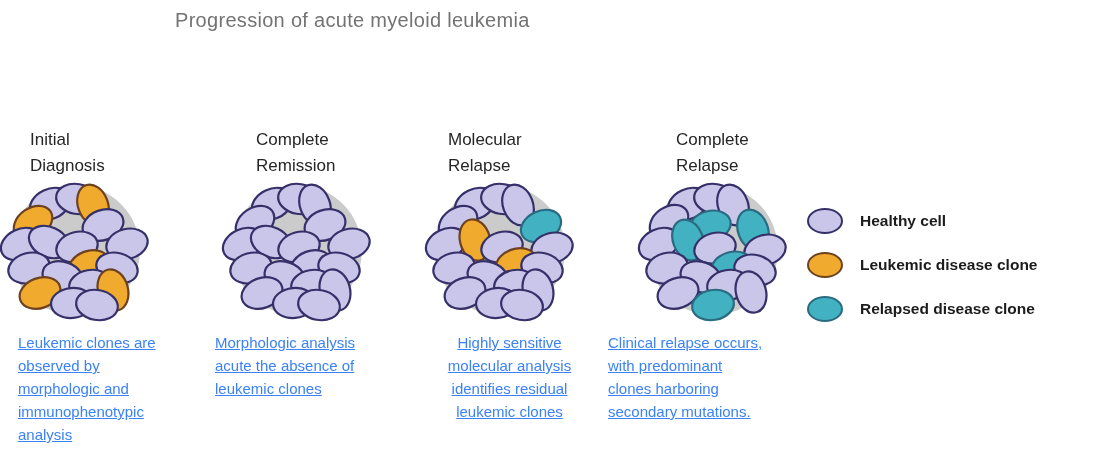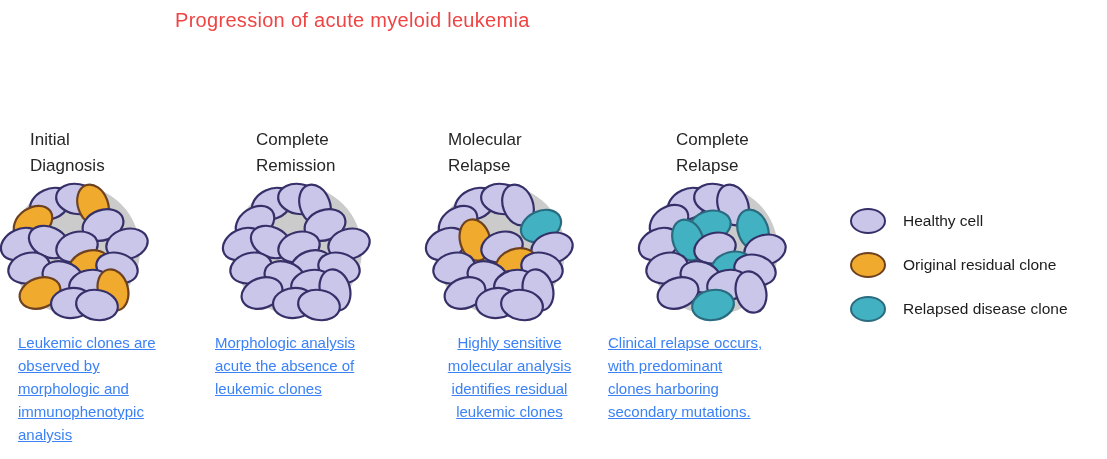--- a/index.html
+++ b/index.html
@@ -9,21 +9,21 @@
     height: 459px;
     background: #ffffff;
     font-family: "Liberation Sans", sans-serif;
     overflow: hidden;
   }
   #title {
     position: absolute;
     left: 175px;
     top: 9px;
     font-size: 20px;
-    color: #ef4444;
+    color: #737373;
     letter-spacing: 0.3px;
     white-space: nowrap;
   }
   .stage-heading {
     position: absolute;
     top: 79px;
     font-size: 17px;
     line-height: 26px;
     color: #262626;
     white-space: pre-line;
@@ -40,22 +40,23 @@
     top: 331px;
     width: 195px;
     font-size: 15px;
     line-height: 23px;
     color: #3b82f6;
     white-space: pre-line;
     text-decoration: underline;
   }
   #legend {
     position: absolute;
-    left: 848px;
+    left: 805px;
     top: 206px;
+    font-weight: bold;
   }
   .legend-row {
     display: flex;
     align-items: center;
     height: 30px;
     margin-bottom: 14px;
   }
   .legend-row svg { display: block; }
   .legend-label {
     margin-left: 15px;
@@ -183,21 +184,21 @@
       <div class="legend-row">
         <svg width="40" height="30">
           <ellipse cx="20" cy="15" rx="17" ry="12" fill="#c9c6ea" stroke="#363069" stroke-width="2"></ellipse>
         </svg>
         <span class="legend-label">Healthy cell</span>
       </div>
       <div class="legend-row">
         <svg width="40" height="30">
           <ellipse cx="20" cy="15" rx="17" ry="12" fill="#f0aa2d" stroke="#6e4220" stroke-width="2"></ellipse>
         </svg>
-        <span class="legend-label">Original residual clone</span>
+        <span class="legend-label">Leukemic disease clone</span>
       </div>
       <div class="legend-row">
         <svg width="40" height="30">
           <ellipse cx="20" cy="15" rx="17" ry="12" fill="#42b1c1" stroke="#2a6b80" stroke-width="2"></ellipse>
         </svg>
         <span class="legend-label">Relapsed disease clone</span>
       </div>
     </div>
 </div>
 

